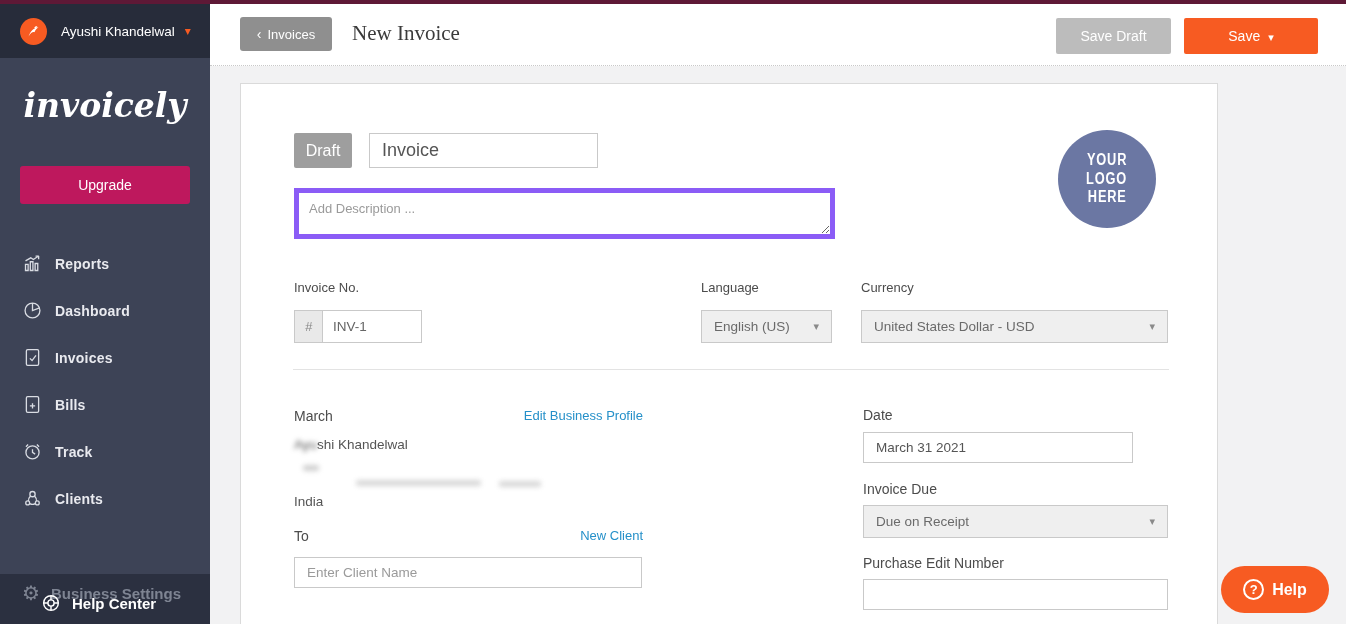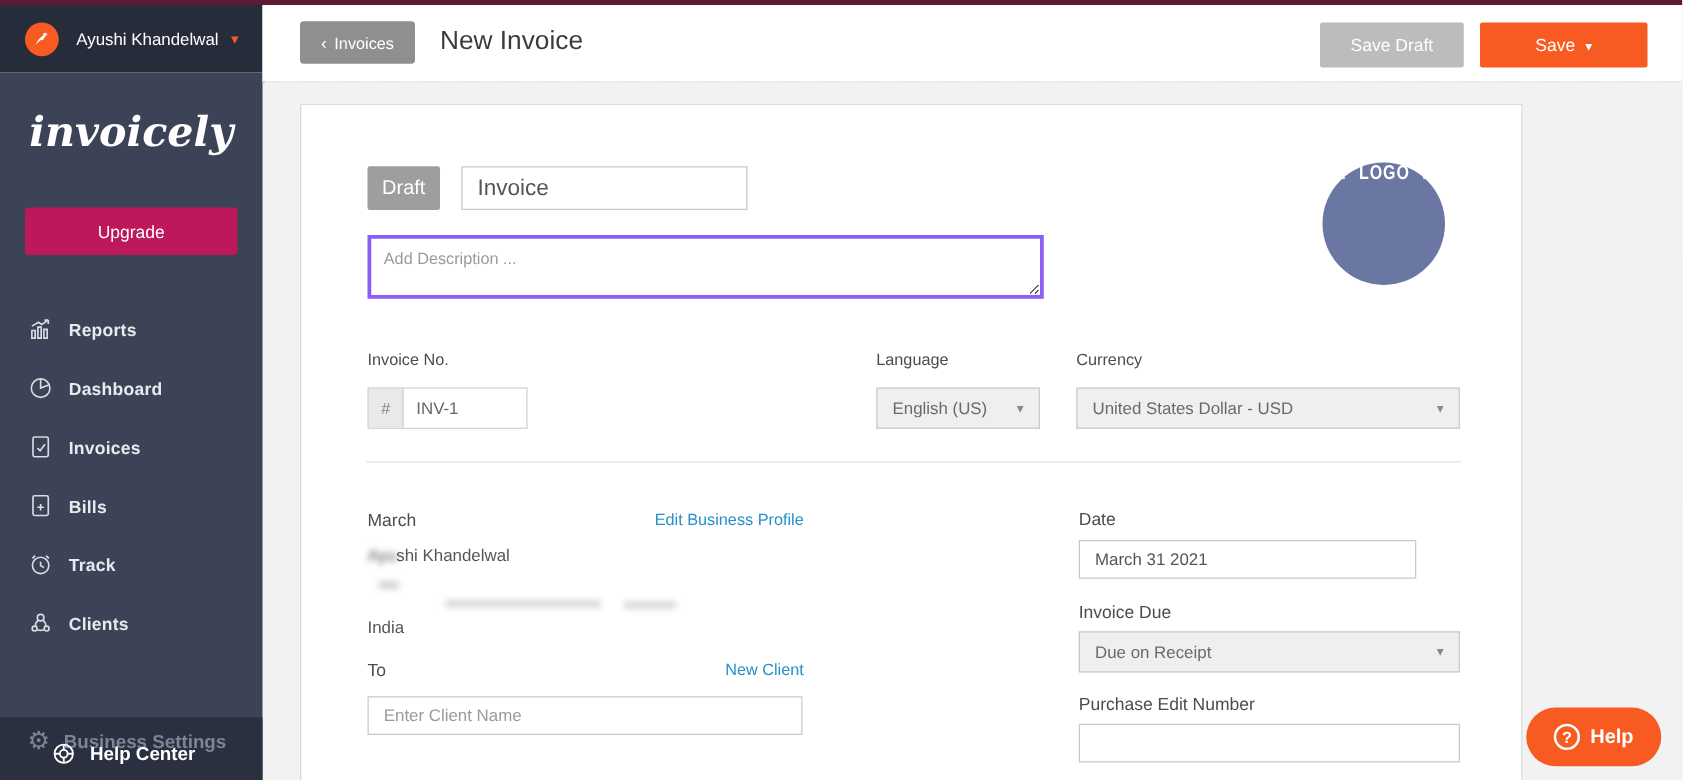--- a/index.html
+++ b/index.html
@@ -33,41 +33,41 @@
   .biz-settings .lbl { color:#9aa0ae; font-size:15px; font-weight:bold; margin-left:11px; }
   .help-center { position:absolute; left:40px; top:18px; display:flex; align-items:center; cursor:pointer; }
   .help-center svg { width:22px; height:22px; stroke:#ffffff; fill:none; stroke-width:1.6; }
   .help-center .lbl { color:#ffffff; font-size:15px; font-weight:bold; margin-left:10px; }
 
   
   .header { position:absolute; left:210px; top:4px; width:1136px; height:62px; background:#ffffff; border-bottom:1px dotted #c9c9c9; }
   .back-btn { position:absolute; left:30px; top:13px; width:92px; height:34px; background:#8f8f8f; border:none; border-radius:3px;
               color:#fff; font-size:13px; cursor:pointer; }
   .back-btn .chev { font-size:14px; margin-right:6px; }
-  .page-title { position:absolute; left:142px; top:17px; font-size:21px; color:#3b3b3b; }
+  .page-title { position:absolute; left:142px; top:17px; font-size:21px; color:#3b3b3b;font-family:Liberation Serif, serif; }
   .save-draft-btn { position:absolute; left:846px; top:14px; width:115px; height:36px; background:#bcbcbc; border:none; border-radius:2px;
                     color:#fff; font-size:14px; cursor:pointer; }
   .save-btn { position:absolute; left:974px; top:14px; width:134px; height:36px; background:#f75b22; border:none; border-radius:2px;
               color:#fff; font-size:14px; cursor:pointer; }
   .save-btn .caret { font-size:11px; margin-left:8px; }
 
   
   .card { position:absolute; left:240px; top:83px; width:978px; height:560px; background:#ffffff; border:1px solid #dadada; }
 
   .draft-badge { position:absolute; left:53px; top:49px; width:58px; height:35px; background:#9e9e9e; color:#fff; font-size:16px;
                  display:flex; align-items:center; justify-content:center; border-radius:2px; }
   .invoice-title-input { position:absolute; left:128px; top:49px; width:229px; height:35px; border:1px solid #c9c9c9; font-size:18px;
                          color:#555; padding-left:12px; font-family:"Liberation Sans", sans-serif; }
-  .desc-textarea { position:absolute; left:53px; top:104px; width:541px; height:51px; border:3px solid #8b5cf6; resize:both;
+  .desc-textarea { position:absolute; left:53px; top:104px; width:541px; height:51px; border:5px solid #8b5cf6; resize:both;
                    font-size:13px; color:#555; padding:8px 10px; font-family:"Liberation Sans", sans-serif; }
   .desc-textarea::placeholder { color:#9a9a9a; }
   input::placeholder { color:#9a9a9a; }
 
   .logo-circle { position:absolute; left:817px; top:46px; width:98px; height:98px; border-radius:50%; background:#6b77a3;
-                 display:flex; flex-direction:row; align-items:flex-start; justify-content:center; cursor:pointer; }
+                 display:flex; flex-direction:column; align-items:center; justify-content:center; cursor:pointer; }
   .logo-circle span { color:#ffffff; font-size:16px; font-weight:bold; letter-spacing:1px; line-height:1.15;
                       transform:scaleX(.8); }
 
   .field-label { position:absolute; font-size:13px; color:#4c4c4c; }
   .inv-no-group { position:absolute; left:53px; top:226px; height:33px; display:flex; border:1px solid #c9c9c9; }
   .inv-no-prefix { width:28px; background:#e9e9e9; border-right:1px solid #c9c9c9; color:#888; font-size:13px;
                    display:flex; align-items:center; justify-content:center; font-style:italic; }
   .inv-no-input { width:98px; border:none; font-size:13.5px; color:#666; padding-left:10px; font-family:"Liberation Sans", sans-serif; }
 
   .select-box { position:absolute; height:33px; background:#efefef; border:1px solid #c9c9c9; display:flex; align-items:center;

